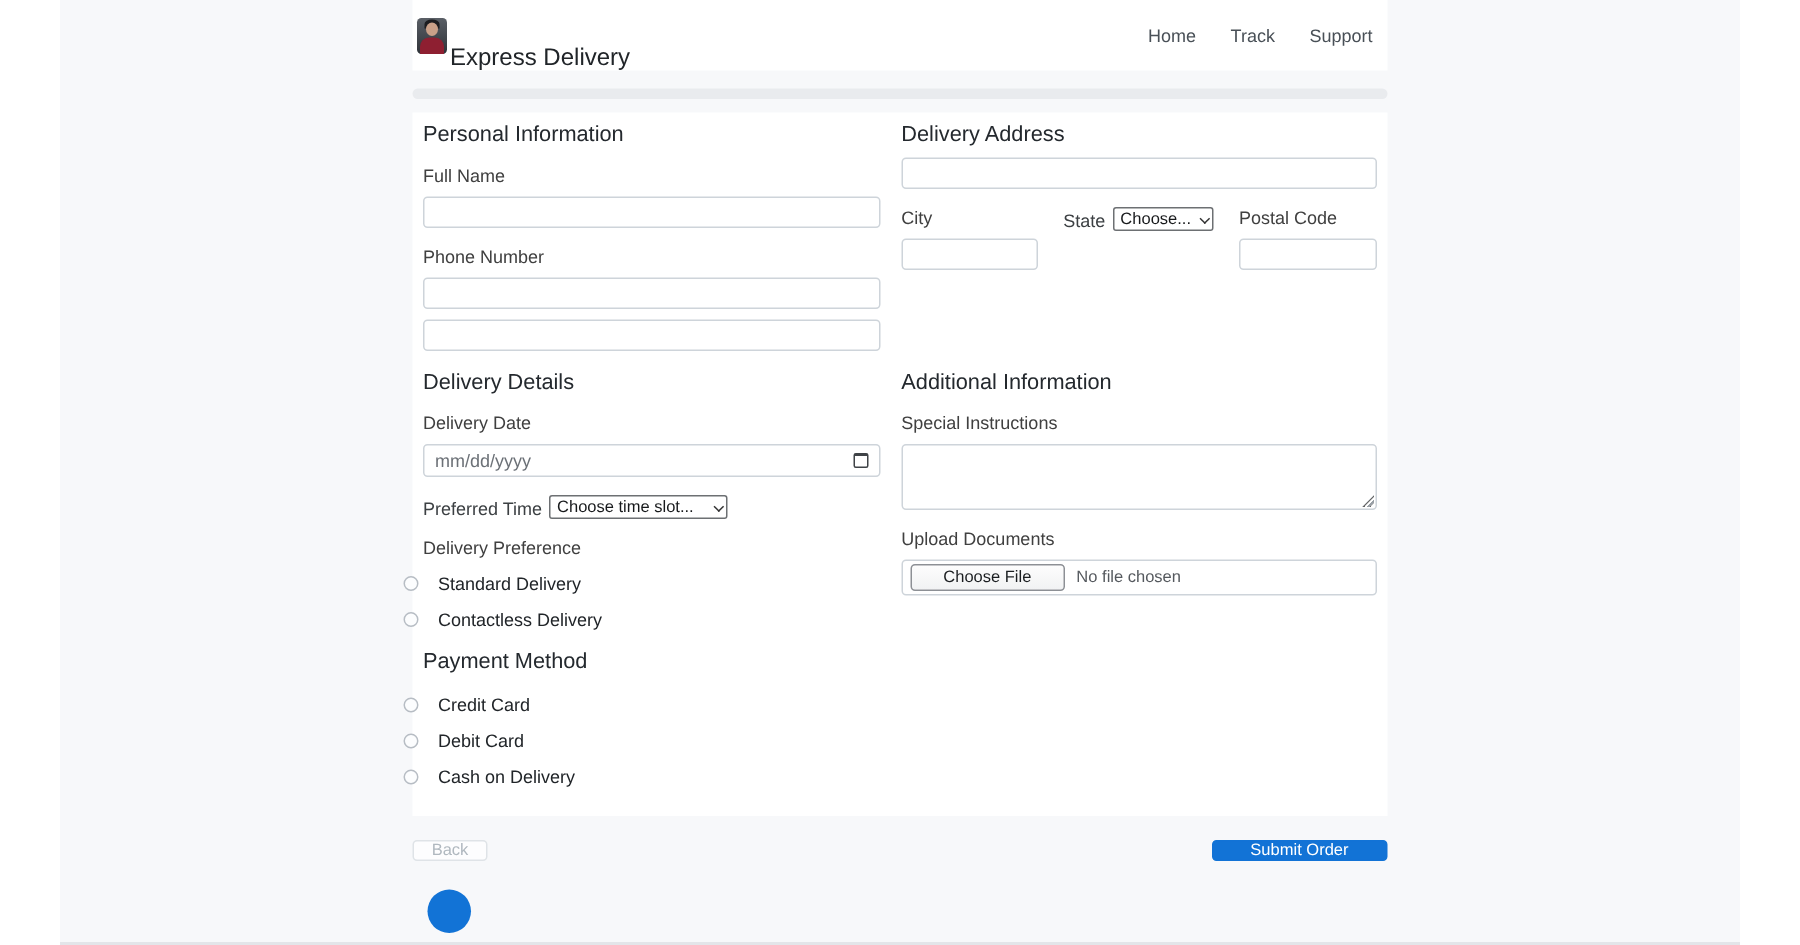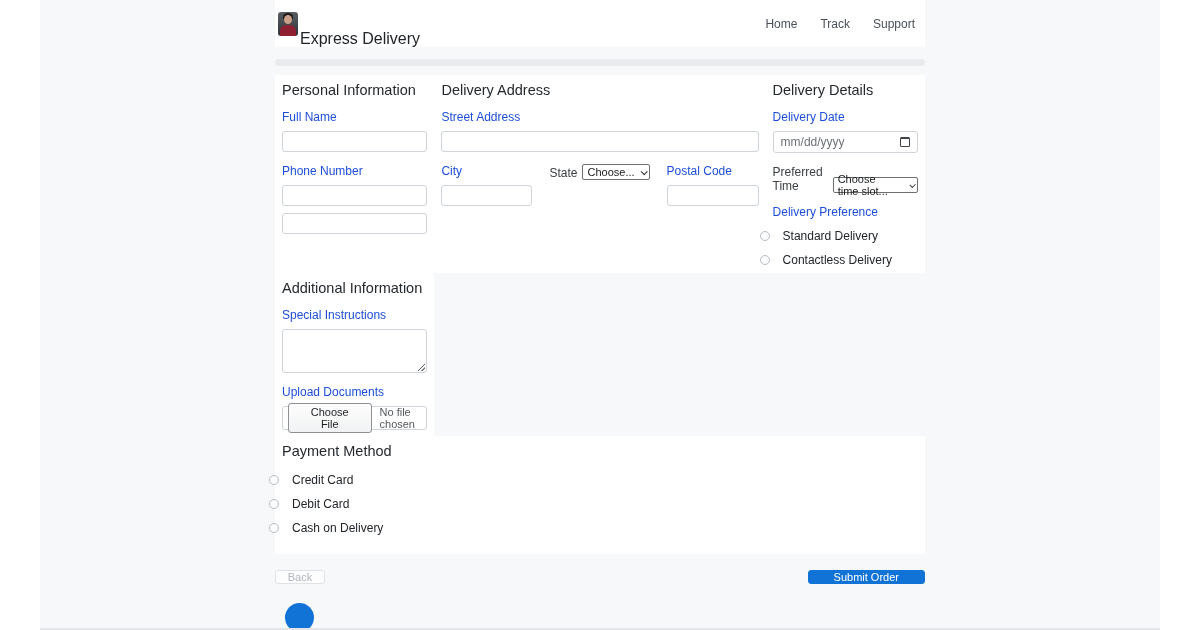--- a/index.html
+++ b/index.html
@@ -22,25 +22,25 @@
                  border-radius:6px 6px 0 0; background:#8e1f31; }
   .brand-title { font-size:16px; color:#212529;margin-top:30px; }
   .nav { margin-left:auto; display:flex; gap:23px; padding-right:7px; }
   .nav a { font-size:12px; color:#495057; text-decoration:none; cursor:pointer; }
 
   
   .progress-track { margin-top:12px; height:7px; background:#e9ebee; border-radius:4px; overflow:hidden; }
   .progress-fill { height:100%; width:0%; background:#1273d6; border-radius:4px; }
 
   
-  .grid { margin-top:9px; display:grid; grid-template-columns:1fr 1fr 1fr; }
+  .grid { margin-top:9px; display:grid; grid-template-columns:1fr 1fr; }
   section { background:#fff; padding:5px 7px 6px; }
   .full { grid-column:1 / -1; padding-bottom:10px; }
   .section-title { font-size:14.5px; font-weight:400; color:#24292e; margin-top:2px; }
-  .field-label { display:block; margin-top:12px; font-size:12px; color:#1d4ed8; }
+  .field-label { display:block; margin-top:12px; font-size:12px; color:#404040; }
   .text-input, .input-like, .area, .file-box { width:100%; border:1px solid #ced4da;
       border-radius:3px; background:#fff; }
   .text-input { margin-top:7px; height:21px; padding:0 6px; font-size:12px; color:#212529; }
 
   
   .addr-row { display:grid; grid-template-columns:91px 1fr 92px; column-gap:17px; margin-top:0; }
   .inline-line { display:flex; align-items:flex-end; margin-top:12px; font-size:12px; color:#3c4043; }
   .select-box { display:inline-flex; align-items:center; margin-left:5px; height:16px;
                 border:1px solid #6d7073; border-radius:2px; background:#fff;
                 padding:0 3px 0 4px; font-size:11px; color:#17191b; cursor:pointer; }
@@ -122,21 +122,20 @@
         <h2 class="section-title">Personal Information</h2>
         <label class="field-label">Full Name</label>
         <input class="text-input" type="text" style="">
         <label class="field-label">Phone Number</label>
         <input class="text-input" type="text" style="">
         <input class="text-input" type="text" style="">
       </section>
 
       <section>
         <h2 class="section-title">Delivery Address</h2>
-        <label class="field-label">Street Address</label>
         <input class="text-input" type="text" style="">
         <div class="addr-row">
           <div>
             <label class="field-label">City</label>
             <input class="text-input" type="text" style="">
           </div>
           <div>
             <div class="inline-line">
               <span>State</span>
               <span class="select-box">

